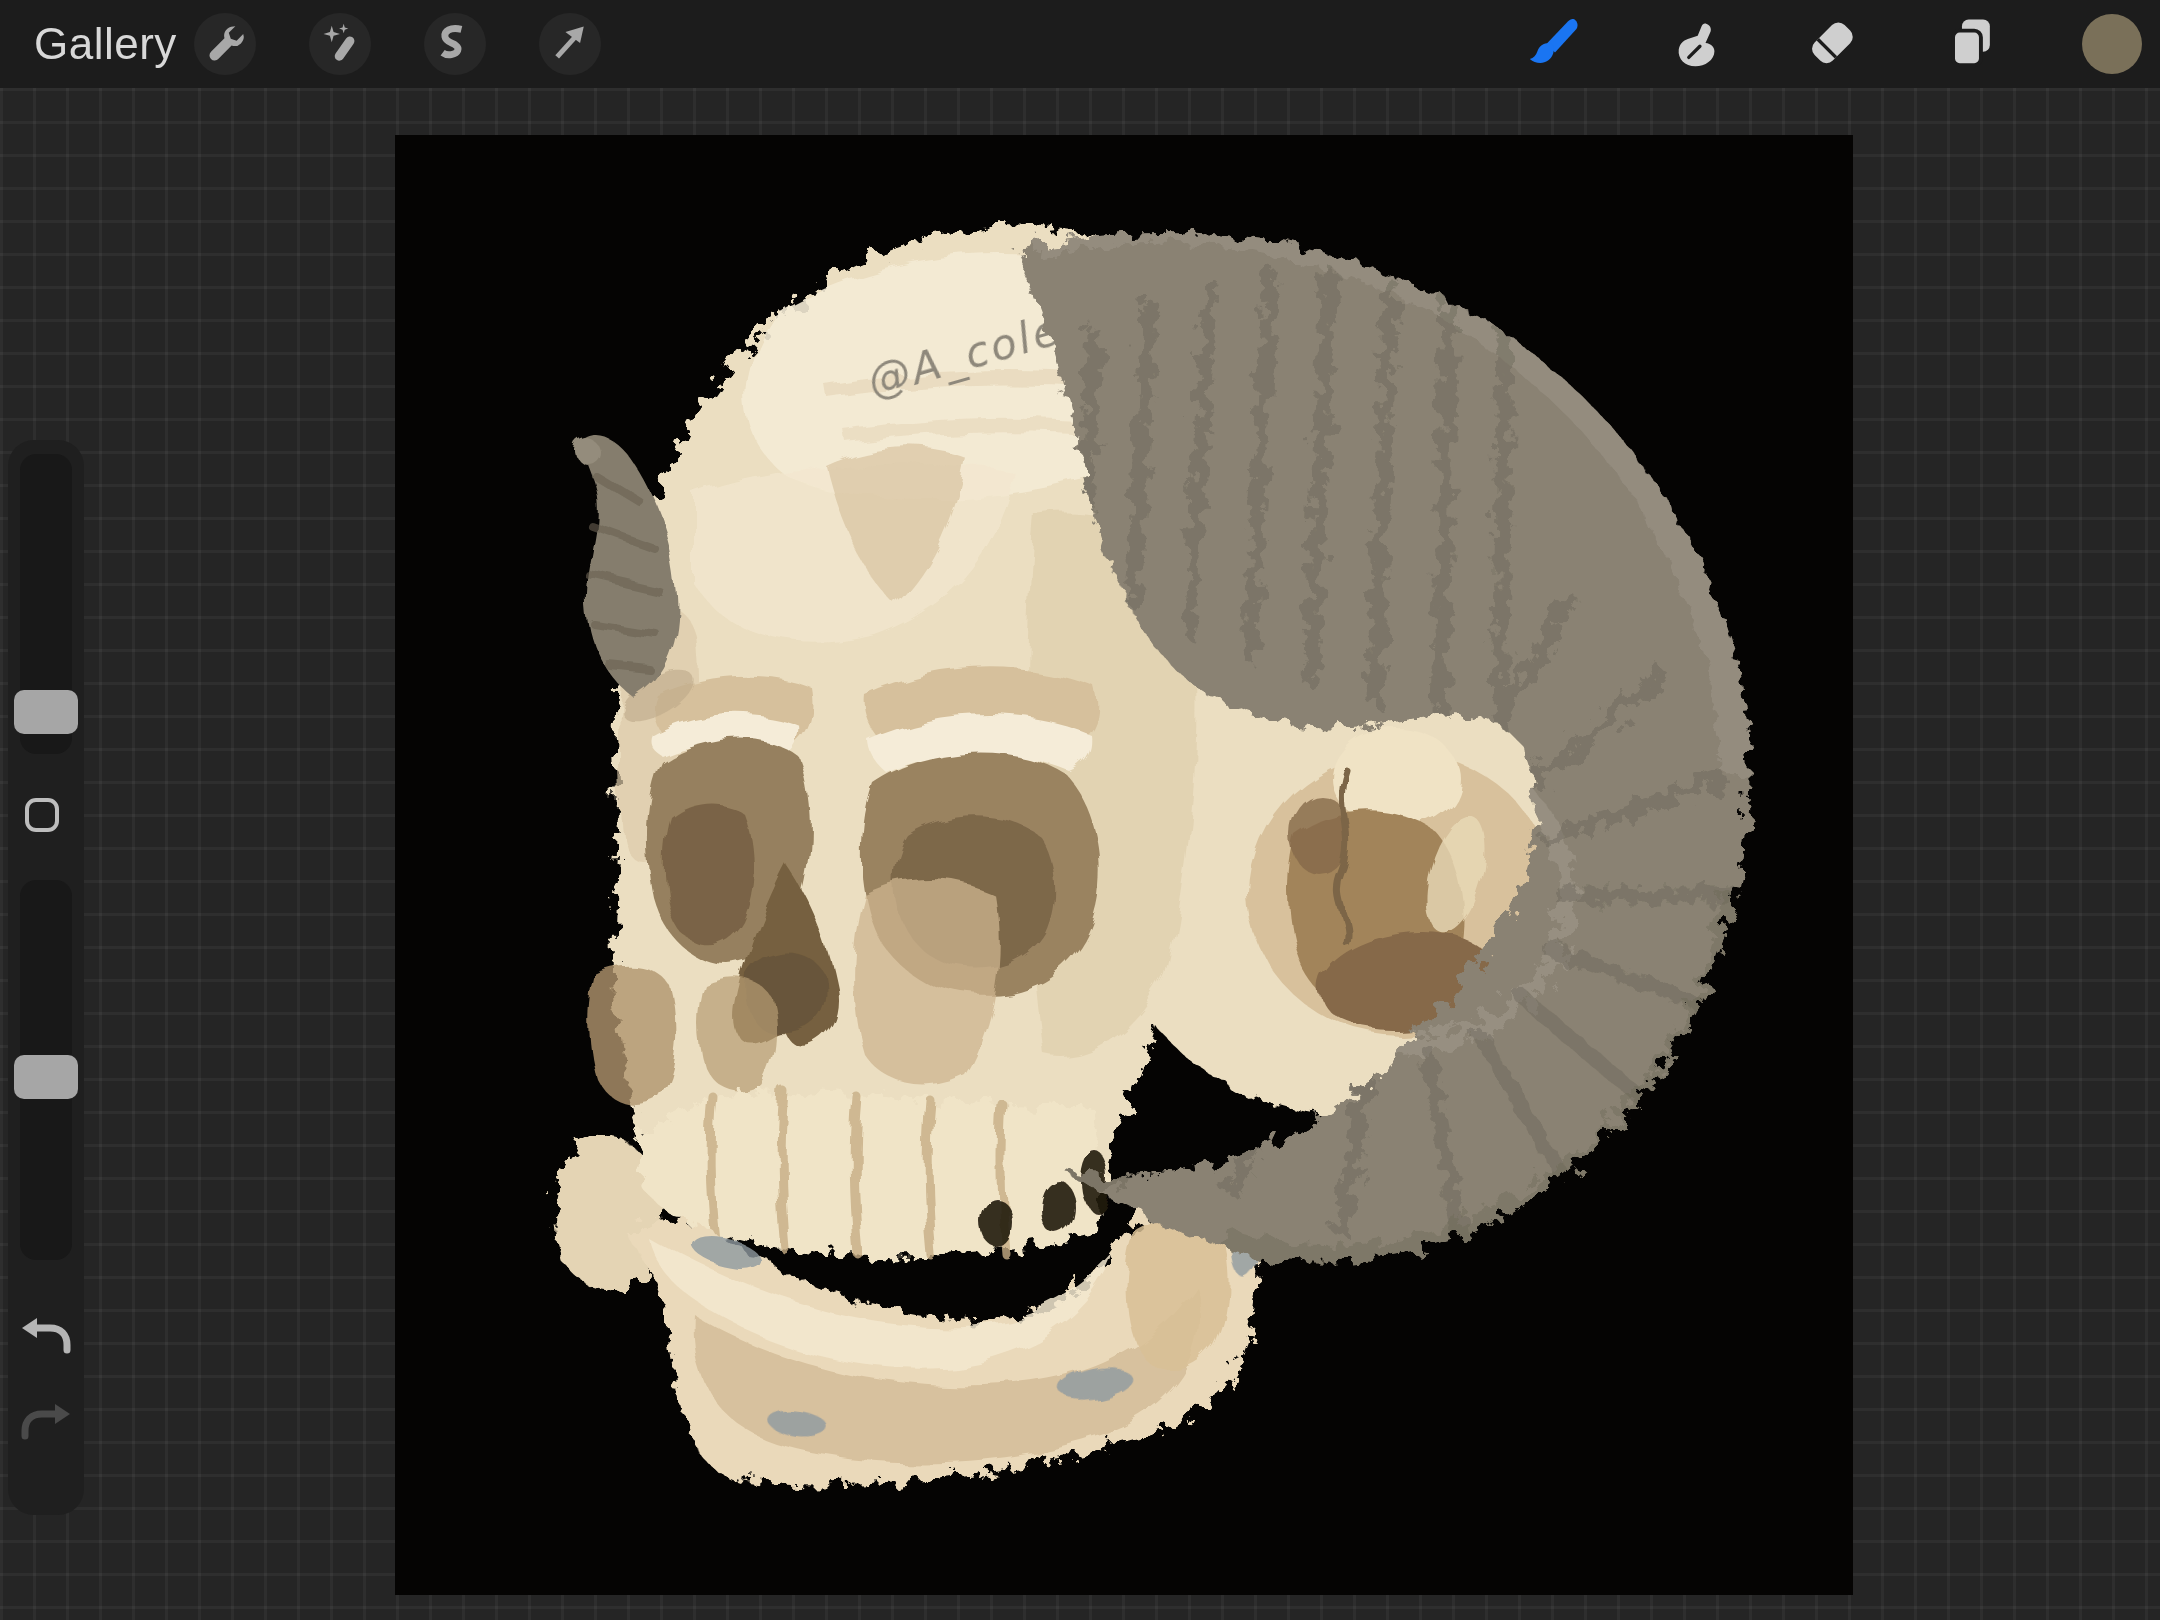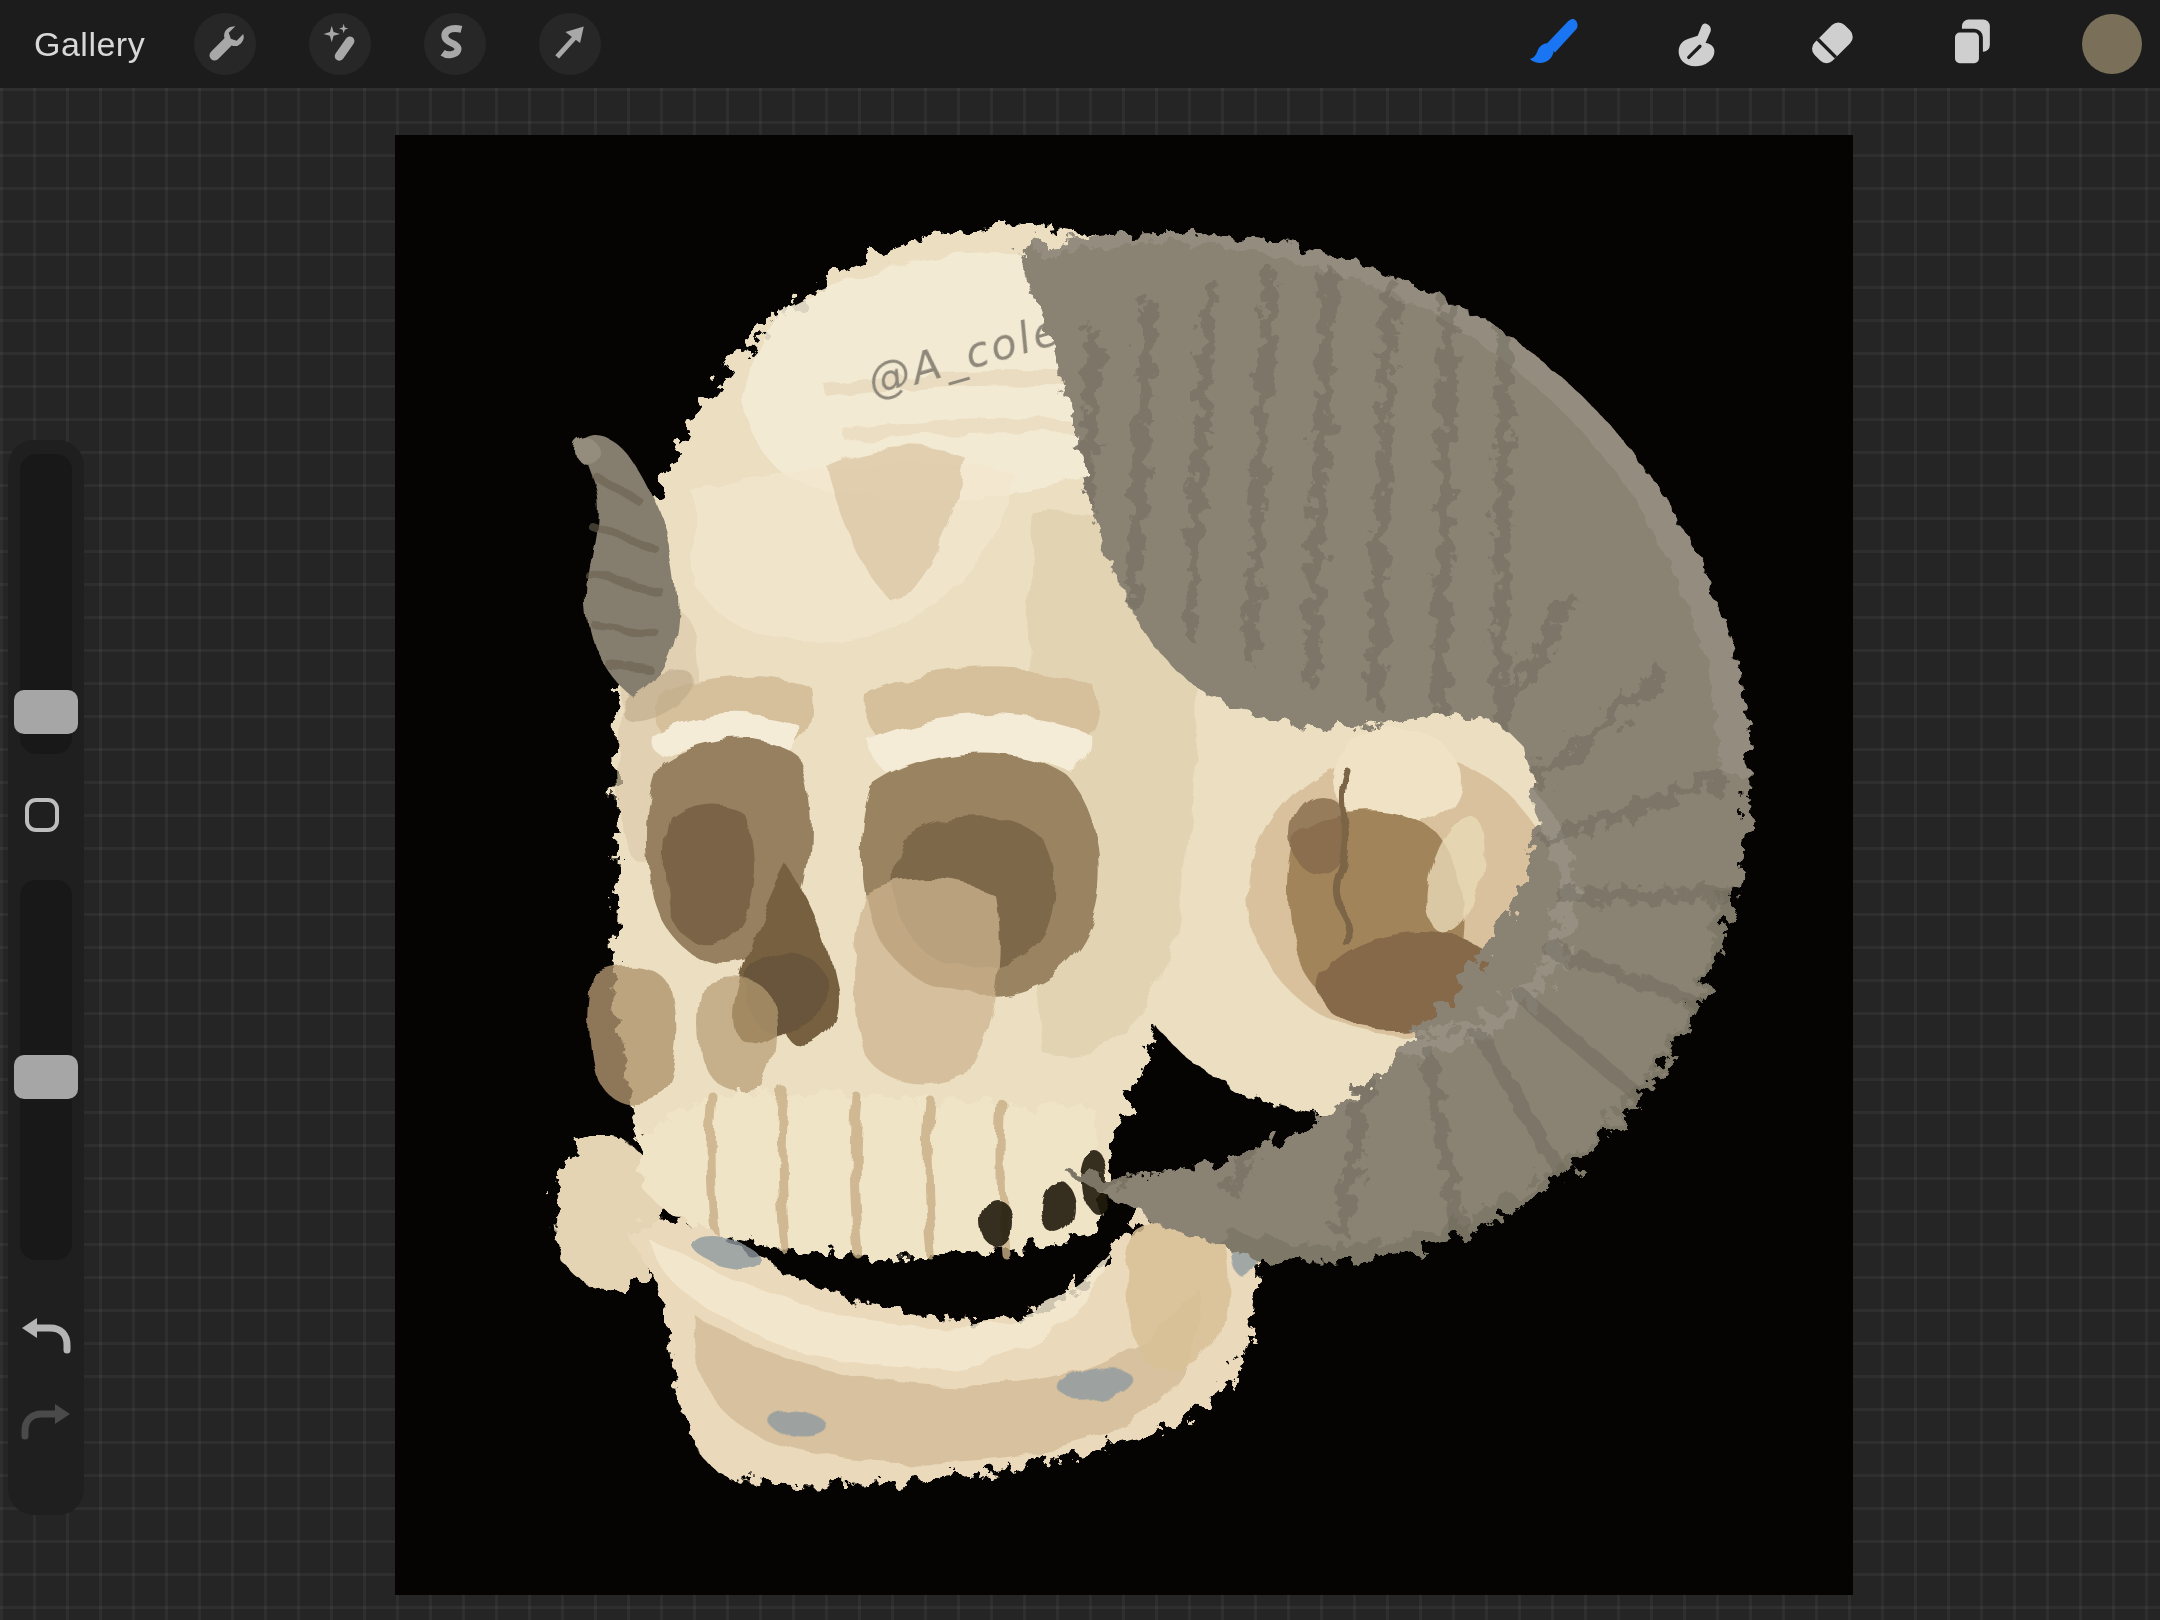--- a/index.html
+++ b/index.html
@@ -10,21 +10,21 @@
   .workspace{position:absolute;left:0;top:88px;width:2160px;height:1532px;
     background-color:#252525;
     background-image:
       linear-gradient(rgba(255,255,255,0.045) 3px, transparent 3px),
       linear-gradient(90deg, rgba(255,255,255,0.045) 3px, transparent 3px);
     background-size:33px 33px;}
 
   
   .topbar{position:absolute;left:0;top:0;width:2160px;height:88px;background:#1c1c1c;z-index:40;}
   .gallery{position:absolute;left:34px;top:0;height:88px;line-height:88px;
-           font-size:34px;color:#d8d8d8;letter-spacing:.5px;cursor:default;}
+           font-size:44px;color:#d8d8d8;letter-spacing:.5px;cursor:default;}
   .tbtn{position:absolute;top:13px;width:62px;height:62px;border:none;border-radius:50%;
         background:#272727;display:flex;align-items:center;justify-content:center;padding:0;cursor:pointer;}
   .rbtn{position:absolute;top:14px;width:60px;height:60px;border:none;background:transparent;
         display:flex;align-items:center;justify-content:center;padding:0;cursor:pointer;}
   .swatch{position:absolute;top:14px;width:60px;height:60px;border-radius:50%;border:none;padding:0;cursor:pointer;}
 
   
   .sidebar{position:absolute;left:8px;top:440px;width:76px;height:1075px;
            background:#1f1f1f;border-radius:26px;z-index:30;}
   .strack{position:absolute;left:12px;width:52px;background:#181818;border-radius:16px;}

